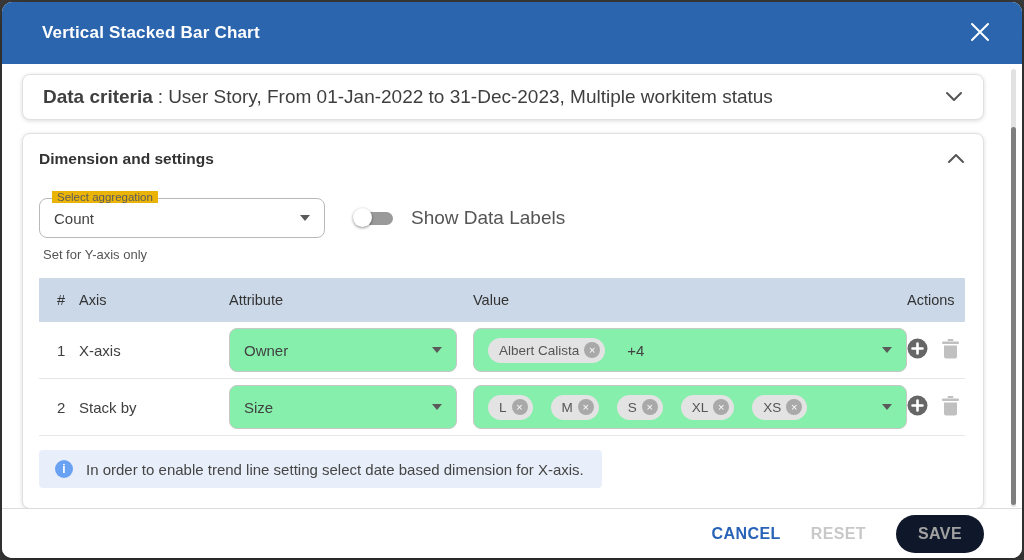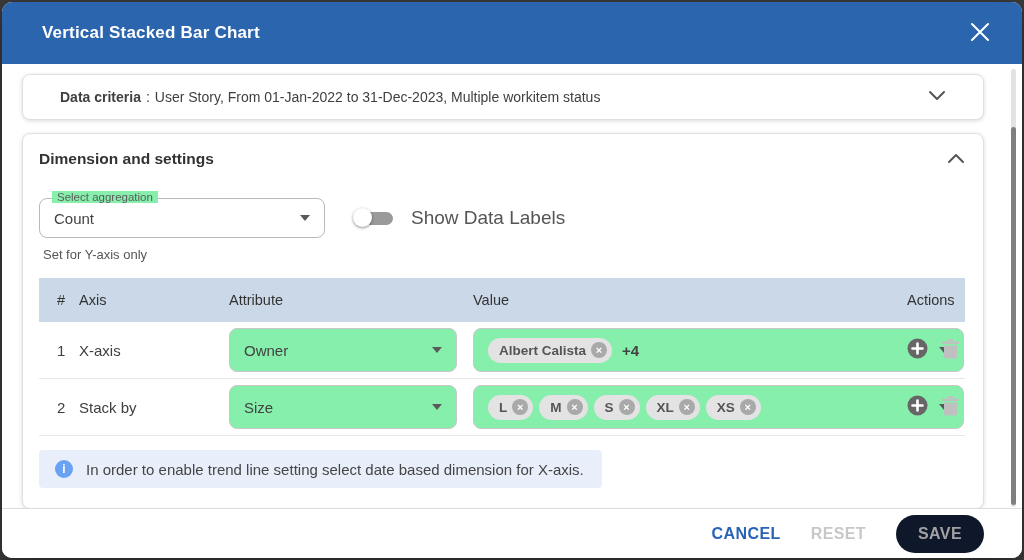--- a/index.html
+++ b/index.html
@@ -36,22 +36,22 @@
   .card {
     background:#fff;
     border:1px solid #e0e0e0;
     border-radius:8px;
     box-shadow:0 1px 4px rgba(0,0,0,.14);
   }
   
   .data-criteria {
     height:46px;
     display:flex; align-items:center;
-    padding:0 37px;
-    font-size:14px; color:#3f3f3f;
+    padding:0 20px;
+    font-size:19px; color:#3f3f3f;
   }
   .dc-label { font-weight:bold; }
   .dc-sep { margin:0 5px; }
   .dc-summary { flex:1; white-space:nowrap; overflow:hidden; }
   .chev { flex:0 0 auto; margin-left:12px; }
   
   .dimension { margin-top:13px; padding:16px 18px 8px 16px; height:376px; }
   .panel-title-row { display:flex; align-items:center; }
   .panel-title { font-size:15.5px; font-weight:bold; color:#333; flex:1; }
   
@@ -59,21 +59,21 @@
   .outlined-select {
     position:relative;
     width:286px; height:40px;
     border:1px solid #b9b9b9; border-radius:8px;
     display:flex; align-items:center;
     padding:0 14px;
     cursor:pointer;
   }
   .outlined-select .float-label {
     position:absolute; top:-8px; left:12px;
-    background:#86efac; padding:0 5px;
+    background:#eab308; padding:0 5px;
     font-size:11.5px; color:#5c5c5c;
   }
   .select-value { font-size:15px; color:#424242; flex:1; }
   .caret {
     width:0; height:0;
     border-left:5px solid transparent;
     border-right:5px solid transparent;
     border-top:6px solid #5a5a5a;
   }
   .helper-text { margin:9px 0 0 4px; font-size:13px; color:#555; }
@@ -108,21 +108,21 @@
   .th-actions, .td-actions { text-align:right; }
   .tbody-row { height:57px; border-bottom:1px solid #e7e7e7; font-size:15px; color:#3f3f3f; }
   .row-select {
     height:44px;
     border:1px solid #c7c7c7; border-radius:8px;
     display:flex; align-items:center;
     padding:0 14px;
     background:#86efac; cursor:pointer;
   }
   .attr-select { width:228px; }
-  .value-select { width:491px; gap:6px;font-weight:bold; }
+  .value-select { width:434px; gap:18px; }
   .row-select .spacer { flex:1; }
   
   .chip {
     display:inline-flex; align-items:center;
     background:#e3e3e3; border-radius:13px;
     height:25px; padding:0 5px 0 11px;
     font-size:13.5px; color:#555;
     white-space:nowrap;
   }
   .chip-x {

